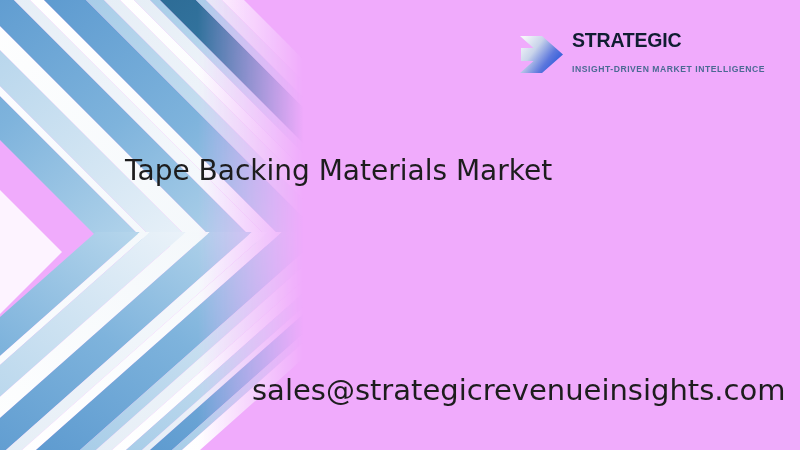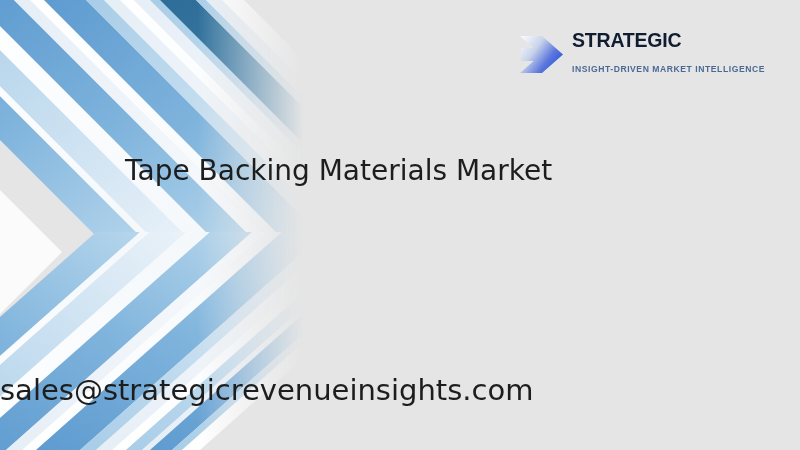--- a/index.html
+++ b/index.html
@@ -11,21 +11,21 @@
     height: 450px;
     overflow: hidden;
     background: #f7f7f7;
     font-family: "DejaVu Sans", sans-serif;
   }
 
   #slide {
     position: relative;
     width: 800px;
     height: 450px;
-    background: #e5e5e5;
+    background: #f0abfc;
     overflow: hidden;
   }
 
   
   .deco-wrap {
     position: absolute;
     left: 0;
     top: 0;
     width: 330px;
     height: 450px;
@@ -93,20 +93,21 @@
     color: #1d1d1d;
     white-space: nowrap;
   }
 
   
   .email {
     position: absolute;
     left: 0;
     top: 371px;
     width: 800px;
+    padding-left: 252px;
     box-sizing: border-box;
     font-family: "DejaVu Sans", sans-serif;
     font-weight: normal;
     font-size: 29px;
     line-height: 38px;
     color: #1d1d1d;
     white-space: nowrap;
   }
 </style>
 </head>

